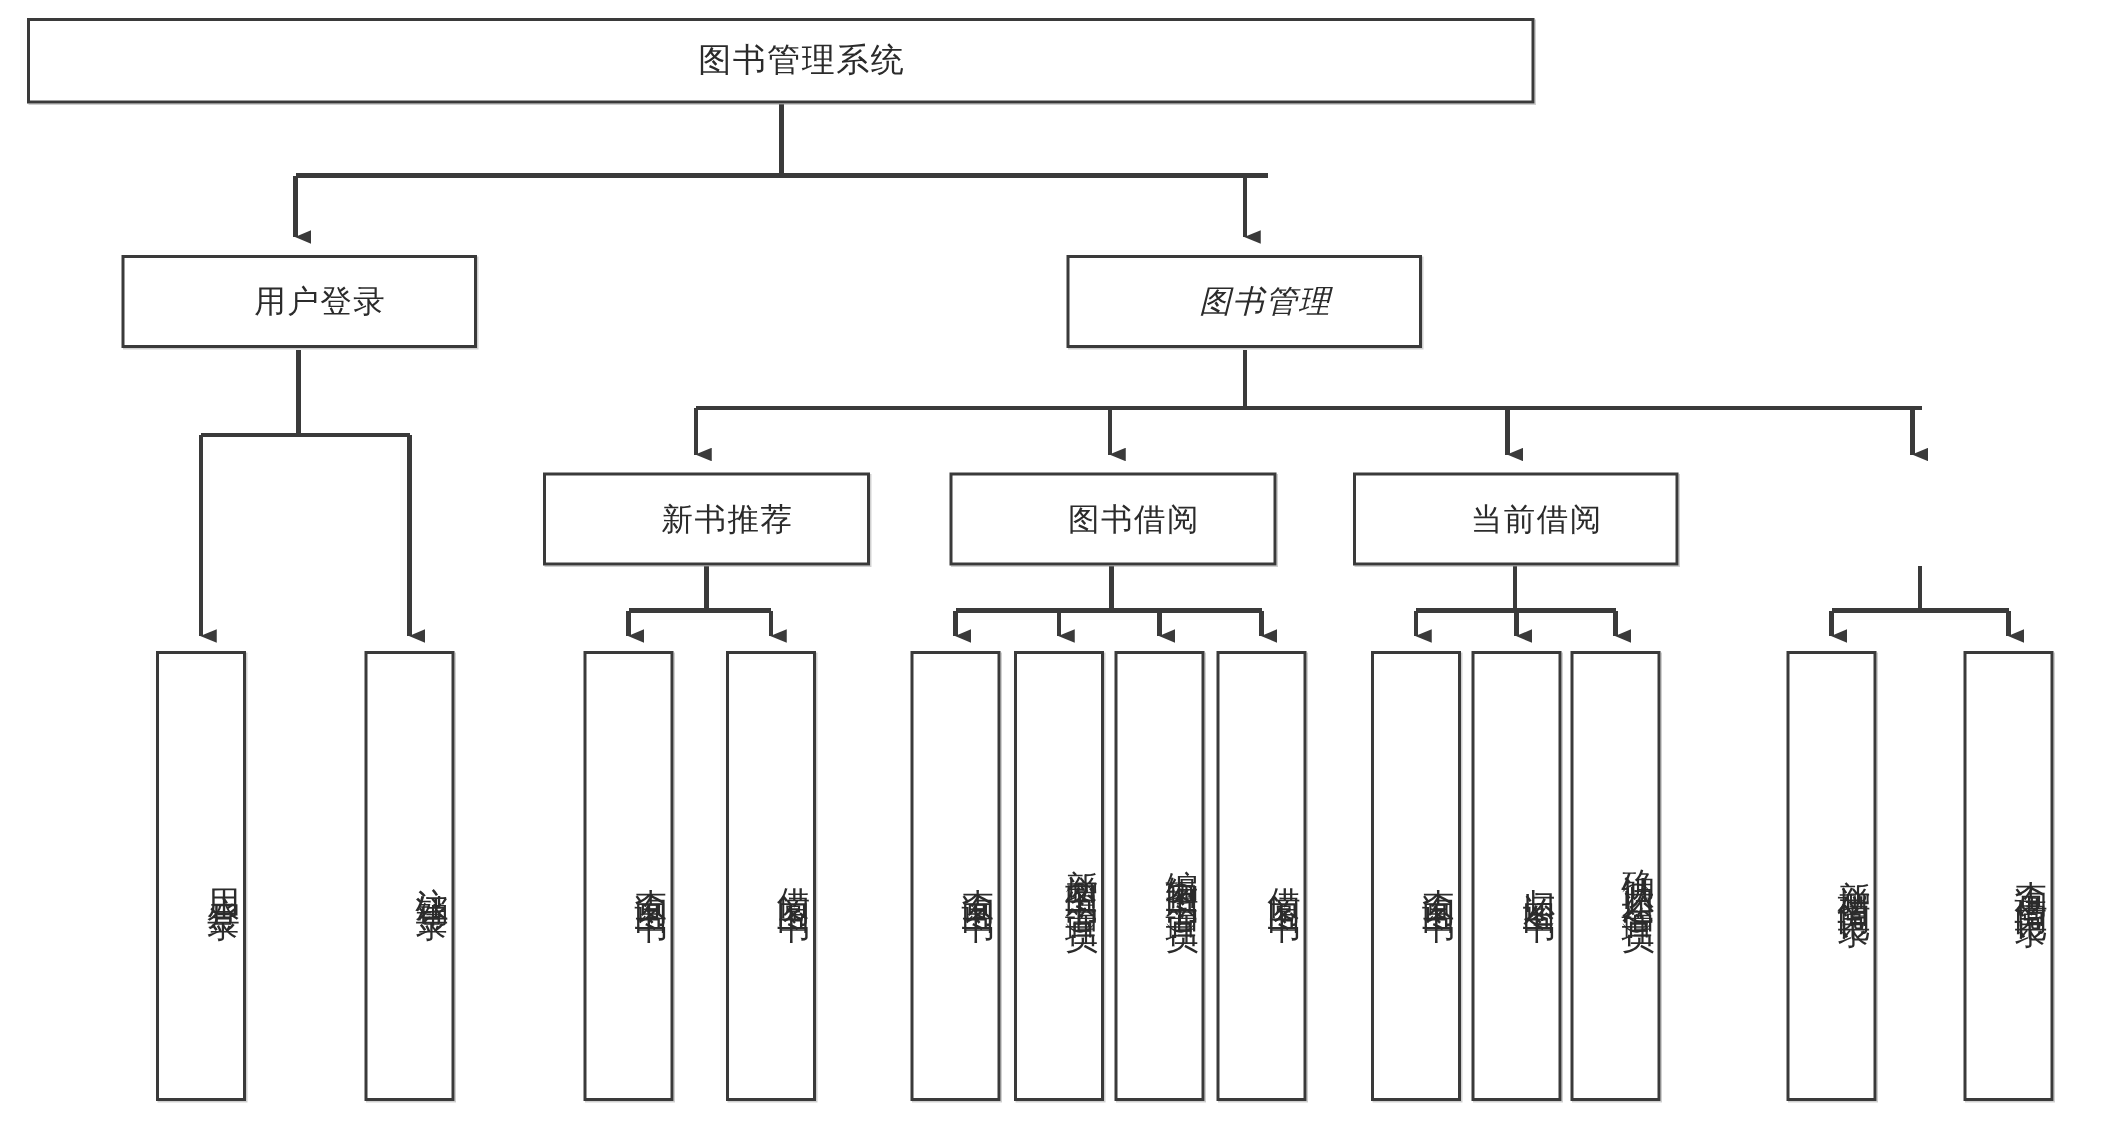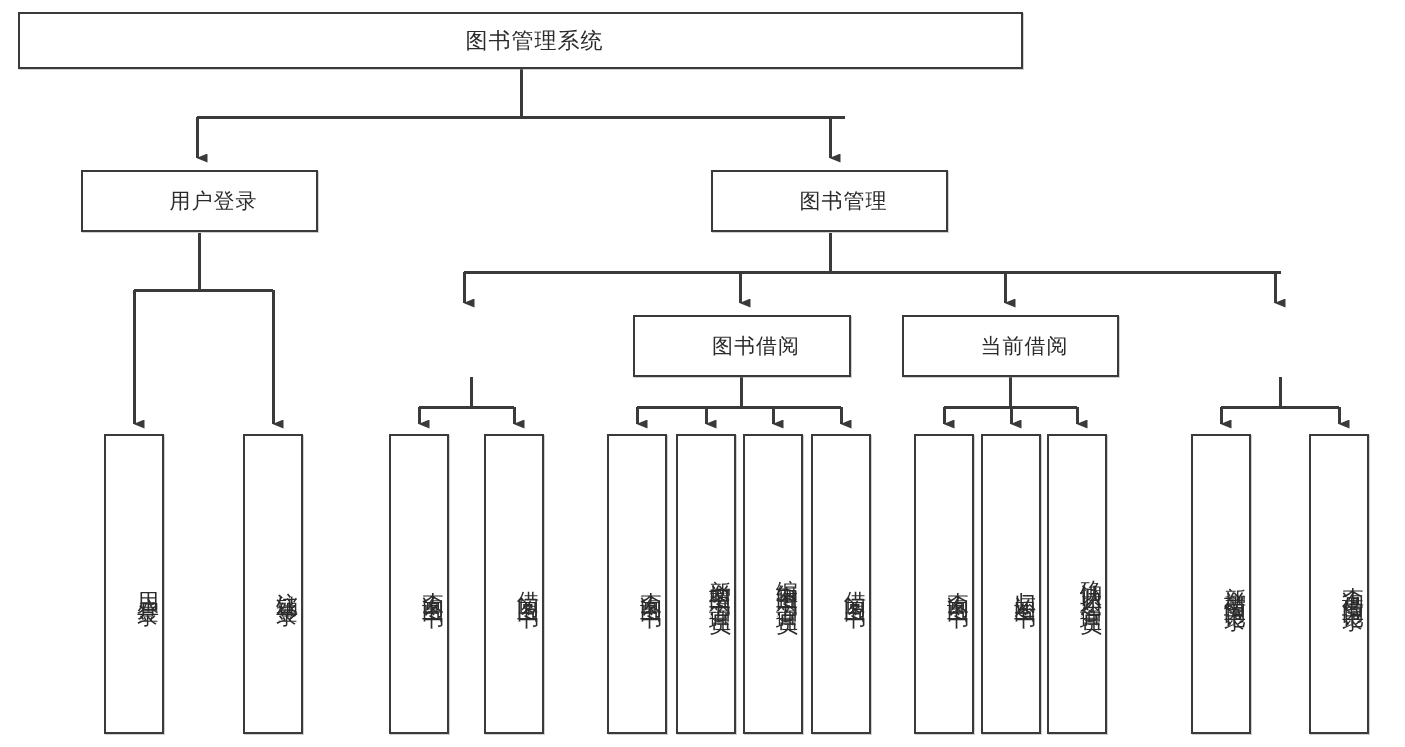--- a/index.html
+++ b/index.html
@@ -128,24 +128,27 @@
   </svg>
 
   <div class="node root horizontal" style="left:18px; top:12px; width:1005px; height:57px;">
     <span class="node-label">图书管理系统</span>
   </div>
 
   <div class="node horizontal" style="left:81px; top:170px; width:237px; height:62px;">
     <span class="node-label">用户登录</span>
   </div>
 
-  <div class="node horizontal" style="left:711px; top:170px; width:237px; height:62px;">
+  <div class="node horizontal" style="left:711px; top:170px; width:237px; height:62px;font-style:italic;">
     <span class="node-label">图书管理</span>
   </div>
 
+  <div class="node horizontal" style="left:362px; top:315px; width:218px; height:62px;">
+    <span class="node-label">新书推荐</span>
+  </div>
 
   <div class="node horizontal" style="left:902px; top:315px; width:217px; height:62px;">
     <span class="node-label">当前借阅</span>
   </div>
 
   <div class="node horizontal" style="left:633px; top:315px; width:218px; height:62px;">
     <span class="node-label">图书借阅</span>
   </div>
 
 

